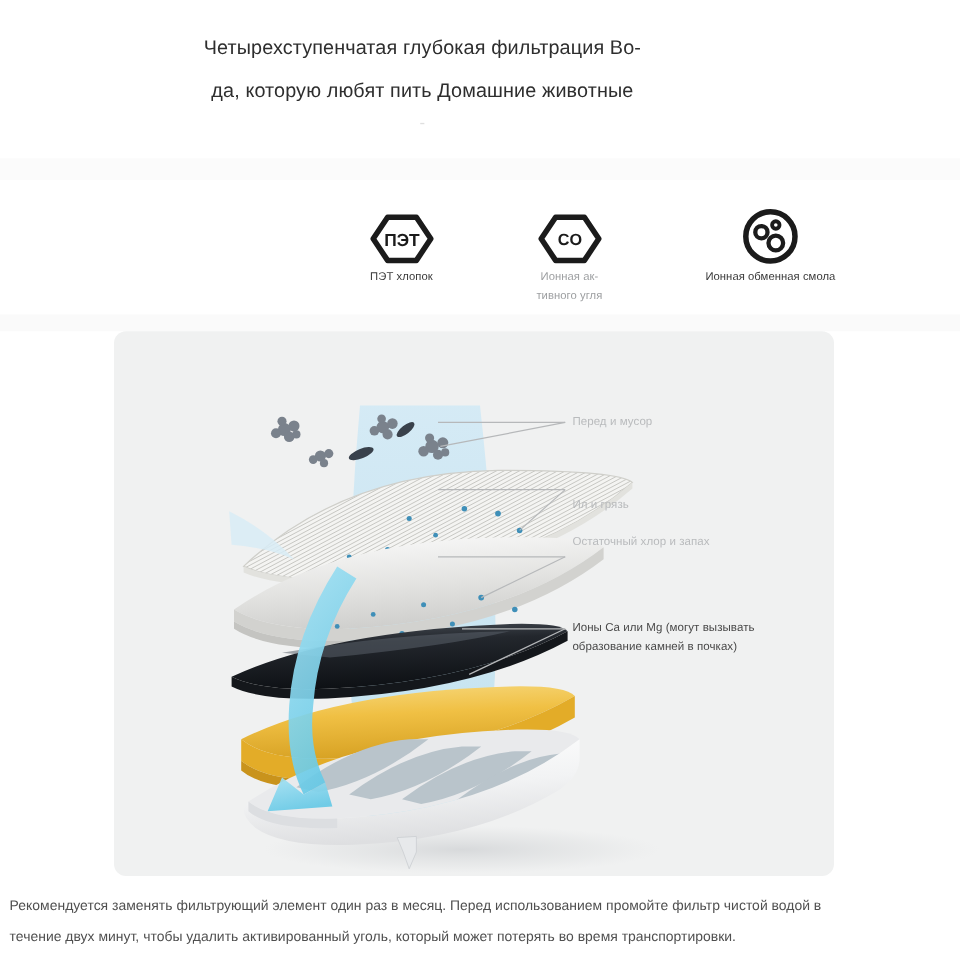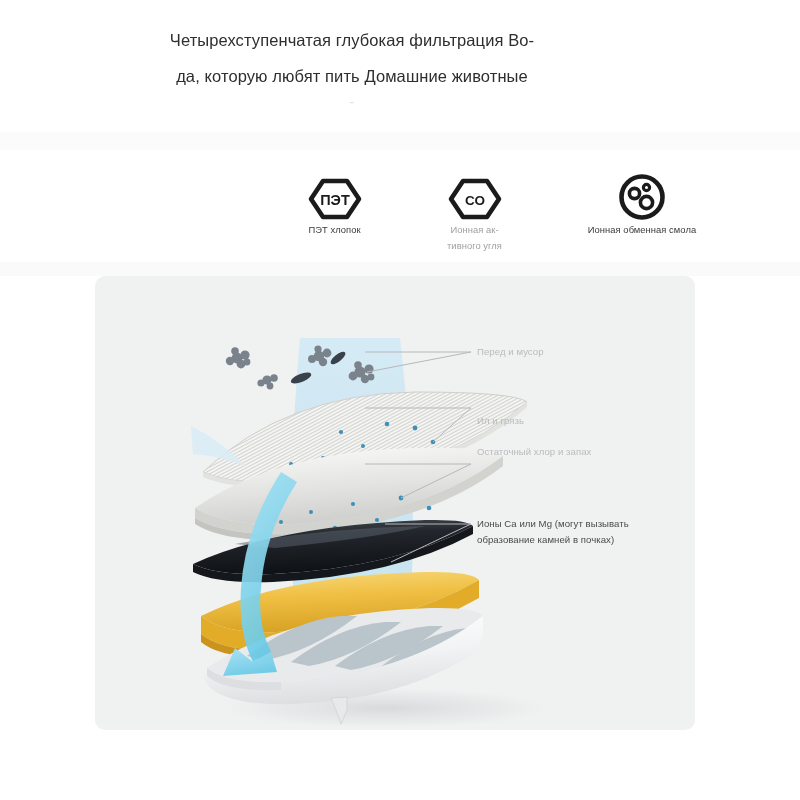--- a/index.html
+++ b/index.html
@@ -380,14 +380,18 @@
     </svg>
 
     <div class="callout faint" style="left:382px; top:68px;">Перед и мусор</div>
     <div class="callout faint" style="left:382px; top:137px;">Ил и грязь</div>
     <div class="callout faint" style="left:382px; top:168px;">Остаточный хлор и запах</div>
     <div class="callout solid" style="left:382px; top:240px;">Ионы Ca или Mg (могут вызывать</div>
     <div class="callout solid" style="left:382px; top:256px;">образование камней в почках)</div>
   </div>
 
   <div class="footer-bg"></div>
+  <div class="footer-block">
+    <div class="footer-line">Рекомендуется заменять фильтрующий элемент один раз в месяц. Перед использованием промойте фильтр чистой водой в</div>
+    <div class="footer-line">течение двух минут, чтобы удалить активированный уголь, который может потерять во время транспортировки.</div>
+  </div>
 
 </div>
 
 </body></html>

